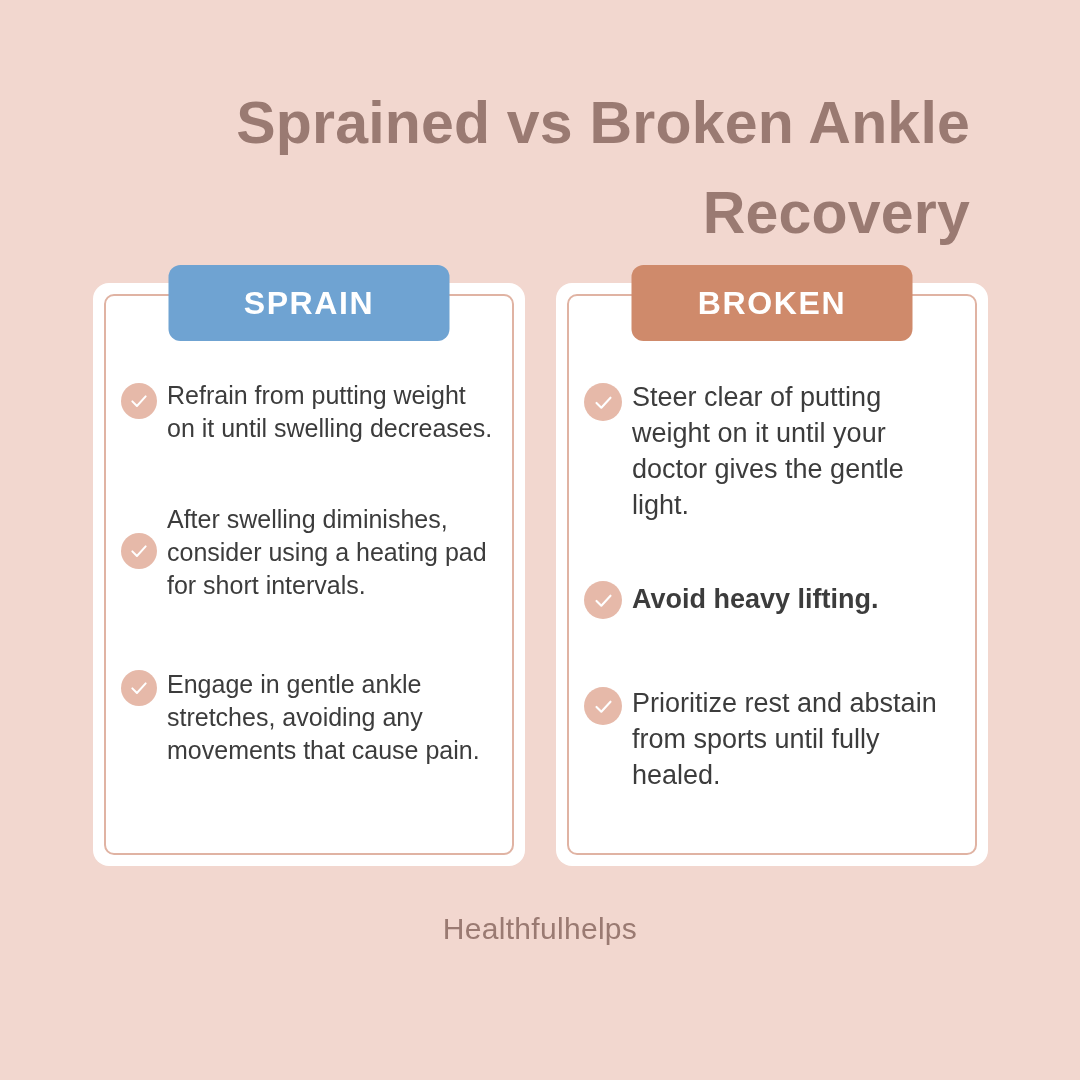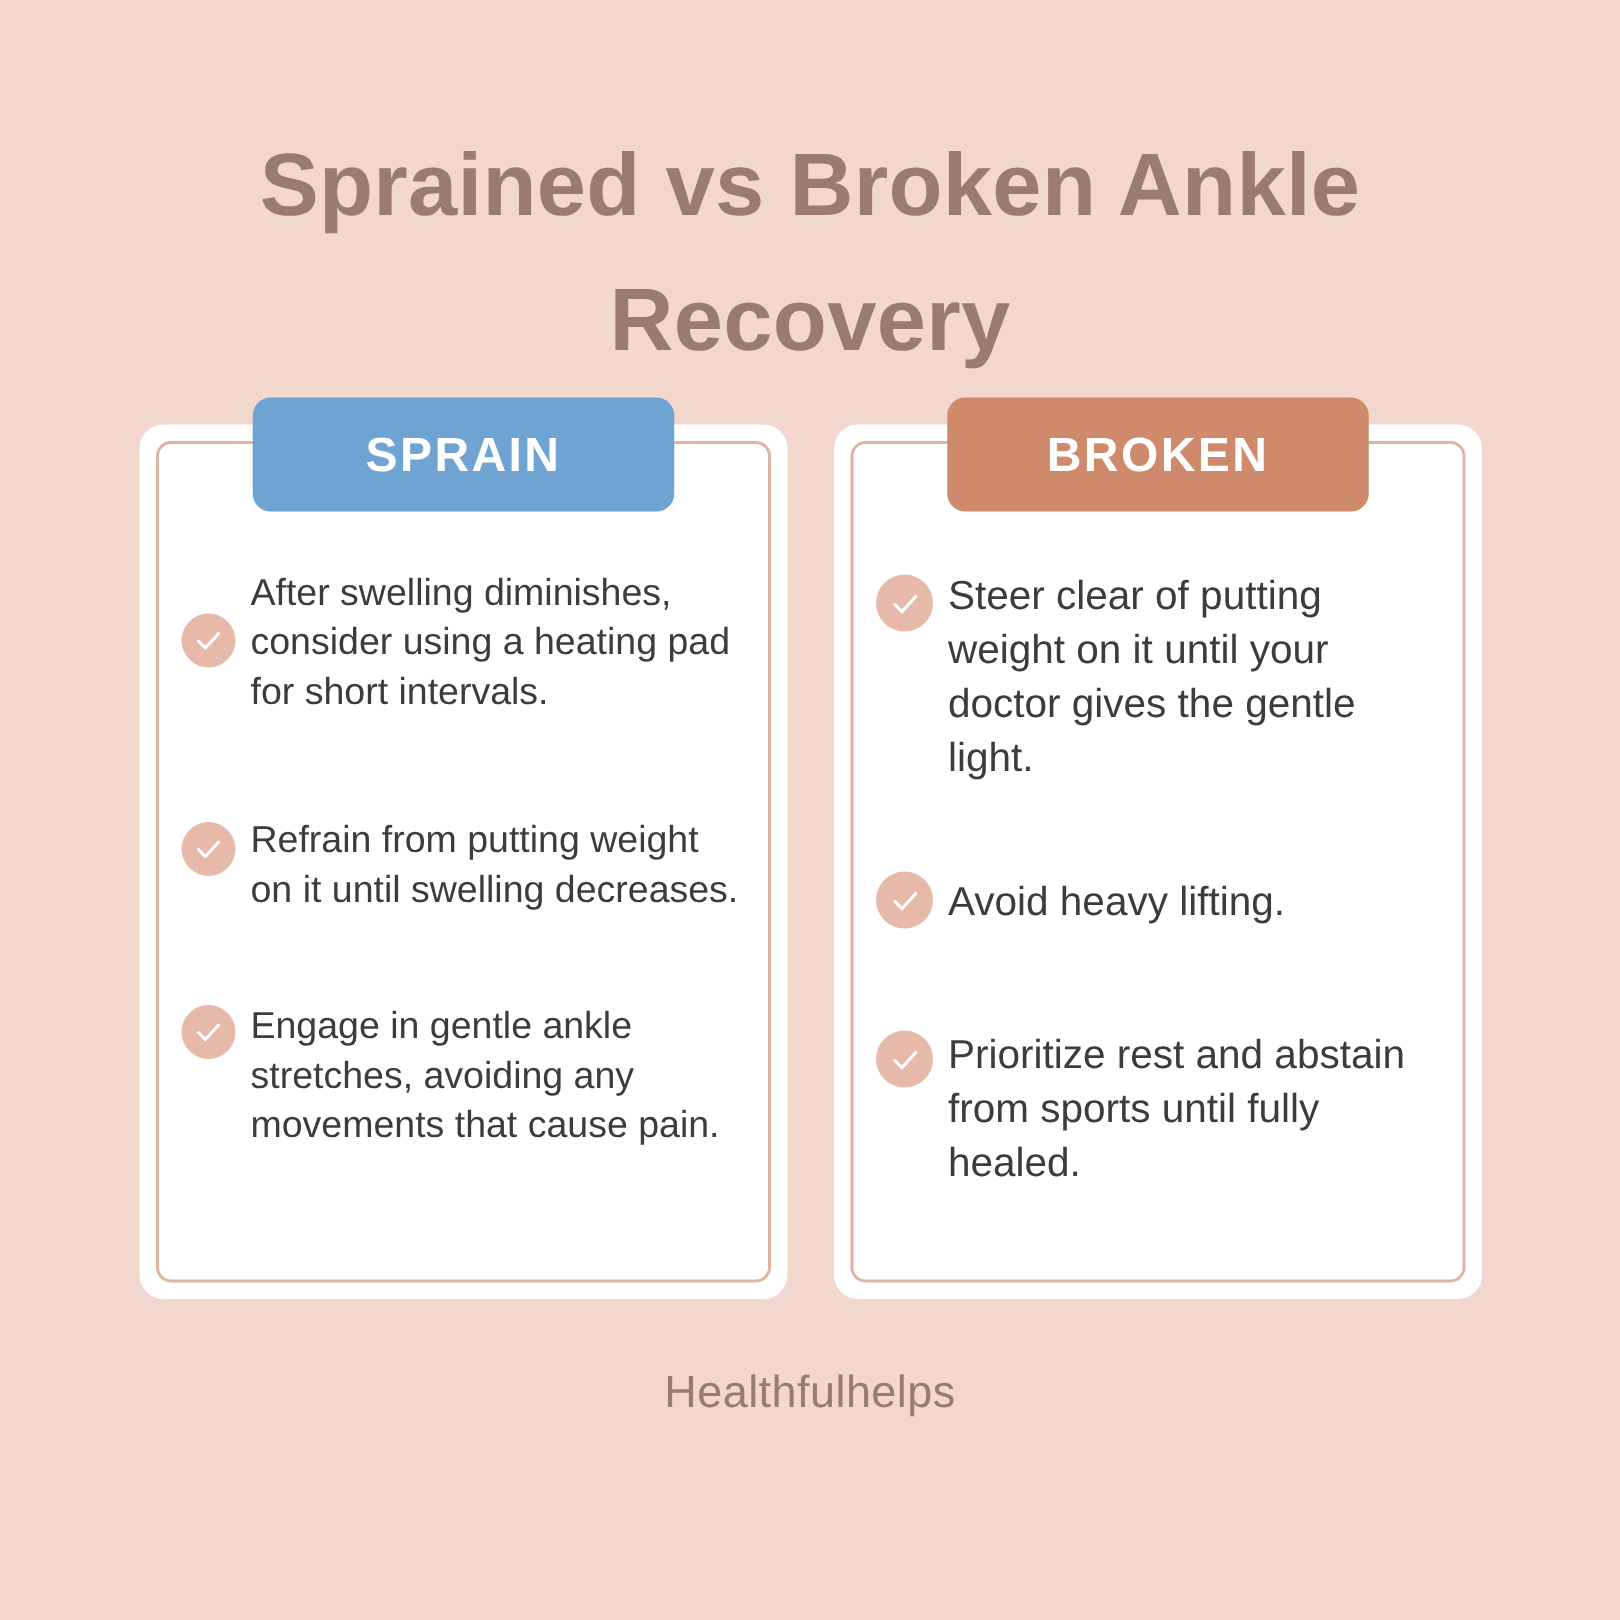--- a/index.html
+++ b/index.html
@@ -29,20 +29,21 @@
     width: 860px;
     text-align: center;
   }
   .title-line {
     color: #9a7a72;
     font-size: 59px;
     font-weight: bold;
     line-height: 90px;
     letter-spacing: 0.2px;
     white-space: nowrap;
+    text-align: right;
   }
 
   
   .cards {
     position: absolute;
     top: 283px;
     left: 93px;
     width: 895px;
     height: 583px;
   }
@@ -136,21 +137,21 @@
   .card-wrap.left .list-item    { }
   .card-wrap.left .item-text    { font-size: 25px; line-height: 33px; }
   .card-wrap.left .check-circle { width: 36px; height: 36px; }
 
   
   .card-wrap.right .list-item    { margin-bottom: 34px; }
   .card-wrap.right .item-text    { font-size: 27px; line-height: 36px; }
   .card-wrap.right .check-circle { width: 38px; height: 38px; }
 
   
-  .align-center { align-items: flex-end; }
+  .align-center { align-items: flex-start; font-weight: bold; }
   .spacer-lg    { margin-bottom: 58px !important; }
   .spacer-xl    { margin-bottom: 66px !important; }
 
   .check-pad-1 { margin-top: 4px; }
   .check-pad-2 { margin-top: 30px; }
   .check-pad-3 { margin-top: 2px; }
 
   
   .footer {
     position: absolute;
@@ -175,38 +176,38 @@
   </div>
 
   <div class="cards">
 
     <div class="card-wrap left">
       <div class="card">
         <div class="card-inner-border"></div>
 
         <div class="list">
 
+          <div class="list-item spacer-lg">
+            <span class="check-circle check-pad-1">
+              <svg width="20" height="20" viewBox="0 0 24 24" fill="none" stroke="#ffffff" stroke-width="2.4" stroke-linecap="round" stroke-linejoin="round">
+                <polyline points="4,12.5 9.5,18 20,6.5"></polyline>
+              </svg>
+            </span>
+            <span class="item-text"> Refrain from putting weight on it until swelling decreases.</span>
+          </div>
+
           <div class="list-item spacer-xl">
             <span class="check-circle check-pad-2">
               <svg width="20" height="20" viewBox="0 0 24 24" fill="none" stroke="#ffffff" stroke-width="2.4" stroke-linecap="round" stroke-linejoin="round">
                 <polyline points="4,12.5 9.5,18 20,6.5"></polyline>
               </svg>
             </span>
             <span class="item-text">After swelling diminishes, consider using a heating pad for short intervals.</span>
           </div>
 
-          <div class="list-item spacer-lg">
-            <span class="check-circle check-pad-1">
-              <svg width="20" height="20" viewBox="0 0 24 24" fill="none" stroke="#ffffff" stroke-width="2.4" stroke-linecap="round" stroke-linejoin="round">
-                <polyline points="4,12.5 9.5,18 20,6.5"></polyline>
-              </svg>
-            </span>
-            <span class="item-text"> Refrain from putting weight on it until swelling decreases.</span>
-          </div>
-
           <div class="list-item">
             <span class="check-circle check-pad-3">
               <svg width="20" height="20" viewBox="0 0 24 24" fill="none" stroke="#ffffff" stroke-width="2.4" stroke-linecap="round" stroke-linejoin="round">
                 <polyline points="4,12.5 9.5,18 20,6.5"></polyline>
               </svg>
             </span>
             <span class="item-text">Engage in gentle ankle stretches, avoiding any movements that cause pain.</span>
           </div>
 
         </div>

